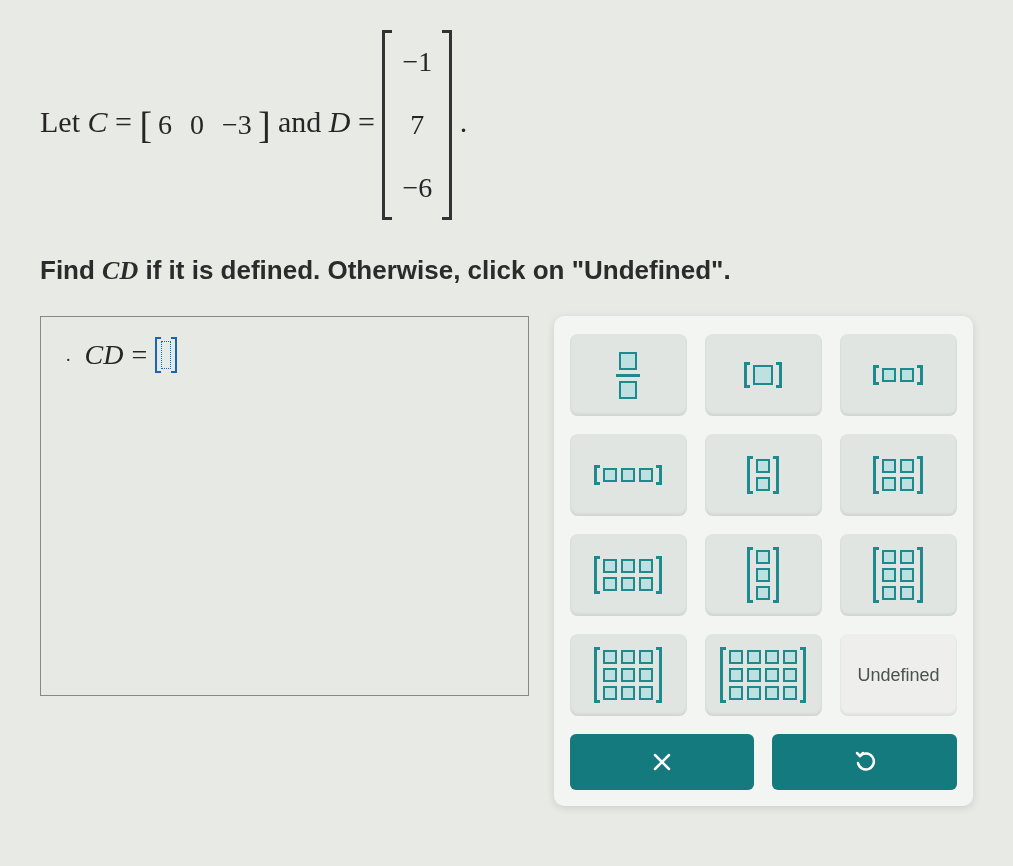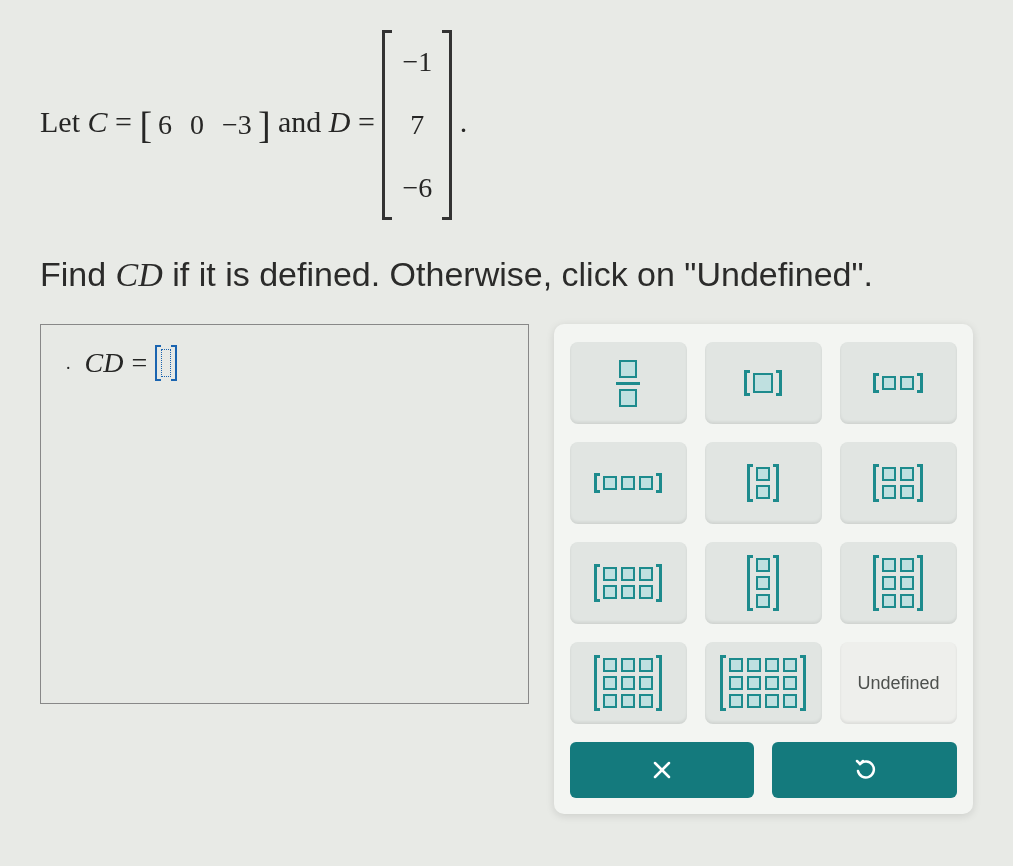--- a/index.html
+++ b/index.html
@@ -60,25 +60,26 @@
   }
   .matrix-col .cells {
     display: inline-flex;
     flex-direction: column;
     align-items: center;
     gap: 18px;
     padding: 10px 10px;
     font-size: 28px;
   }
   .instruction {
-    font-size: 34px;
+    font-size: 26px;
     font-family: Verdana, Geneva, sans-serif;
     color: #2b2b2a;
     margin-top: 35px;
     margin-bottom: 30px;
+    font-weight: bold;
   }
   .work-area {
     display: flex;
     gap: 25px;
     align-items: flex-start;
   }
   .answer-box {
     border: 1px solid #888;
     width: 490px;
     height: 380px;

